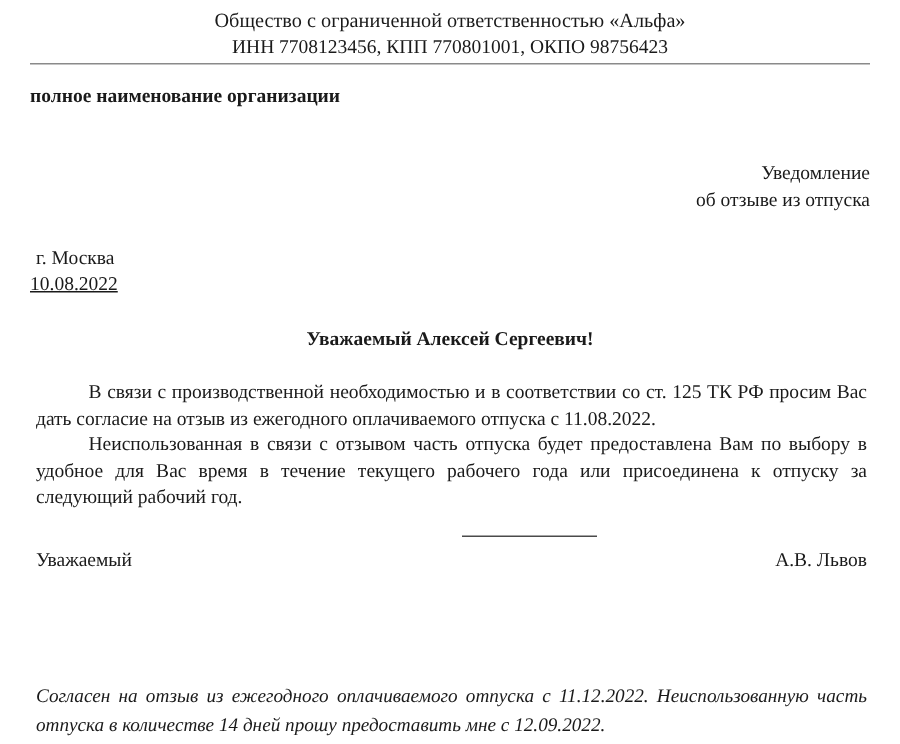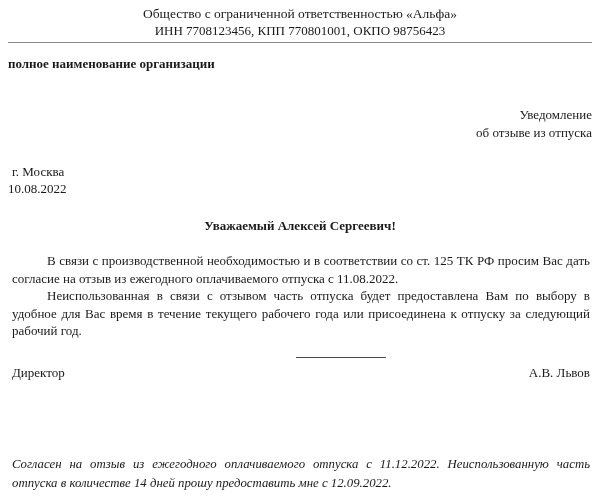--- a/index.html
+++ b/index.html
@@ -15,21 +15,21 @@
     font-family: "Liberation Serif", "DejaVu Serif", serif;
     color: #1a1a1a;
     -webkit-font-smoothing: antialiased;
   }
 
   .page {
     position: relative;
     width: 600px;
     height: 496px;
     box-sizing: border-box;
-    padding: 0 8px;
+    padding: 0 20px;
     border-radius: 16px;
   }
 
   
   .org-header {
     padding-top: 5px;
     text-align: center;
   }
   .org-name {
     font-size: 13.5px;
@@ -68,21 +68,21 @@
   .place-date {
     display: flex;
     justify-content: space-between;
     align-items: baseline;
     font-size: 13px;
     line-height: 17px;
     padding-top: 22px;
     flex-direction: column;
   }
   .place-date .place { padding-left: 4px; }
-  .place-date .date { padding-right: 2px; }
+  .place-date .date { padding-right: 2px; text-decoration: underline; }
 
   
   .salutation {
     text-align: center;
     font-size: 13px;
     line-height: 17px;
     font-weight: bold;
     padding-top: 20px;
   }
 
@@ -167,21 +167,21 @@
   </div>
 
   <div class="salutation">Уважаемый Алексей Сергеевич!</div>
 
   <div class="body-block">
     <p class="body-par">В связи с производственной необходимостью и в соответствии со ст. 125 ТК РФ просим Вас дать согласие на отзыв из ежегодного оплачиваемого отпуска с 11.08.2022.</p>
     <p class="body-par">Неиспользованная в связи с отзывом часть отпуска будет предоставлена Вам по выбору в удобное для Вас время в течение текущего рабочего года или присоединена к отпуску за следующий рабочий год.</p>
   </div>
 
   <div class="sig-row director">
-    <span class="sig-left">Директор</span>
+    <span class="sig-left">Уважаемый</span>
     <span class="sig-underline"></span>
     <span class="sig-right">А.В. Львов</span>
   </div>
 
   <div class="consent-block">
     <p class="consent-text">Согласен на отзыв из ежегодного оплачиваемого отпуска с 11.12.2022. Неиспользованную часть отпуска в количестве 14 дней прошу предоставить мне с 12.09.2022.</p>
 
     <div class="sig-row employee">
 
       <span class="sig-underline"></span>

